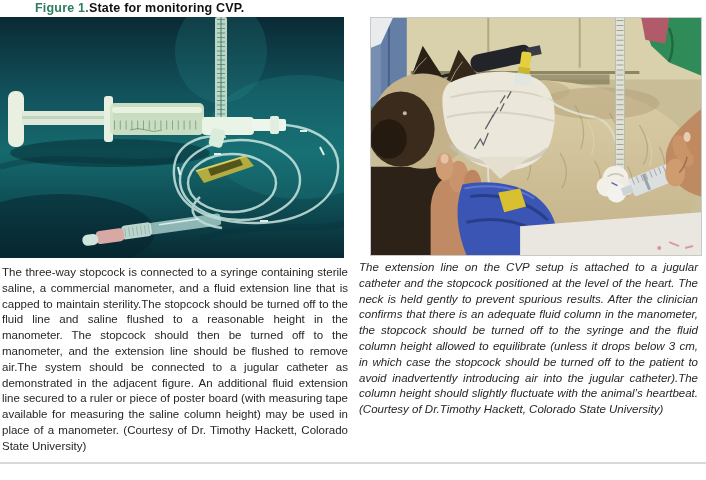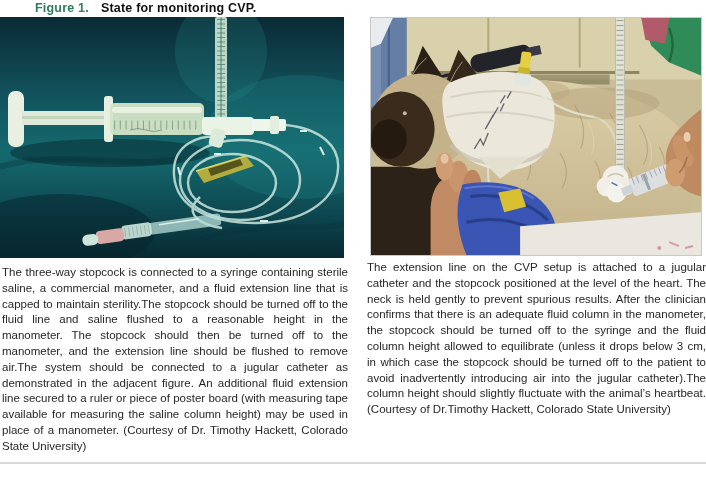--- a/index.html
+++ b/index.html
@@ -1,33 +1,33 @@
 <!DOCTYPE html>
 <html><head>
 <meta charset="utf-8">
 <style>
   html,body{margin:0;padding:0;background:#ffffff;}
   .page{
     position:relative;width:706px;height:480px;background:#ffffff;overflow:hidden;
     font-family:"Liberation Sans",sans-serif;
   }
   .figure-title{position:absolute;left:2px;top:1px;font-size:12.5px;font-weight:bold;letter-spacing:.2px;white-space:nowrap;}
-  .fig-label{color:#2e7d5e;margin-right:12px;padding-left:33px;}
+  .fig-label{color:#2e7d5e;margin-right:0;padding-left:33px;}
   .fig-text{color:#111111;}
   figure{margin:0;padding:0;}
   .photo{position:absolute;overflow:hidden;}
   .photo svg{display:block;width:100%;height:100%;}
   .photo-left{left:0;top:17px;width:344px;height:241px;}
   .photo-right{left:370px;top:17px;width:332px;height:239px;border:1px solid #c9c9c9;box-sizing:border-box;}
   .caption{
     position:absolute;margin:0;color:#262626;font-size:11.5px;line-height:15.8px;
     text-align:justify;letter-spacing:0px;
   }
   .caption-left{left:2px;top:265px;width:346px;}
-  .caption-right{left:367px;top:260px;width:339px;}
+  .caption-right{left:359px;top:260px;width:339px;font-style:italic;}
   .bottom-rule{position:absolute;left:0;top:462px;width:706px;height:2px;background:#d9d9d9;}
 </style>
 </head>
 <body>
 
 <div class="page">
 
   <div class="figure-title">
     <span class="fig-label">Figure 1.</span><span class="fig-text">State for monitoring CVP.</span>
   </div>

